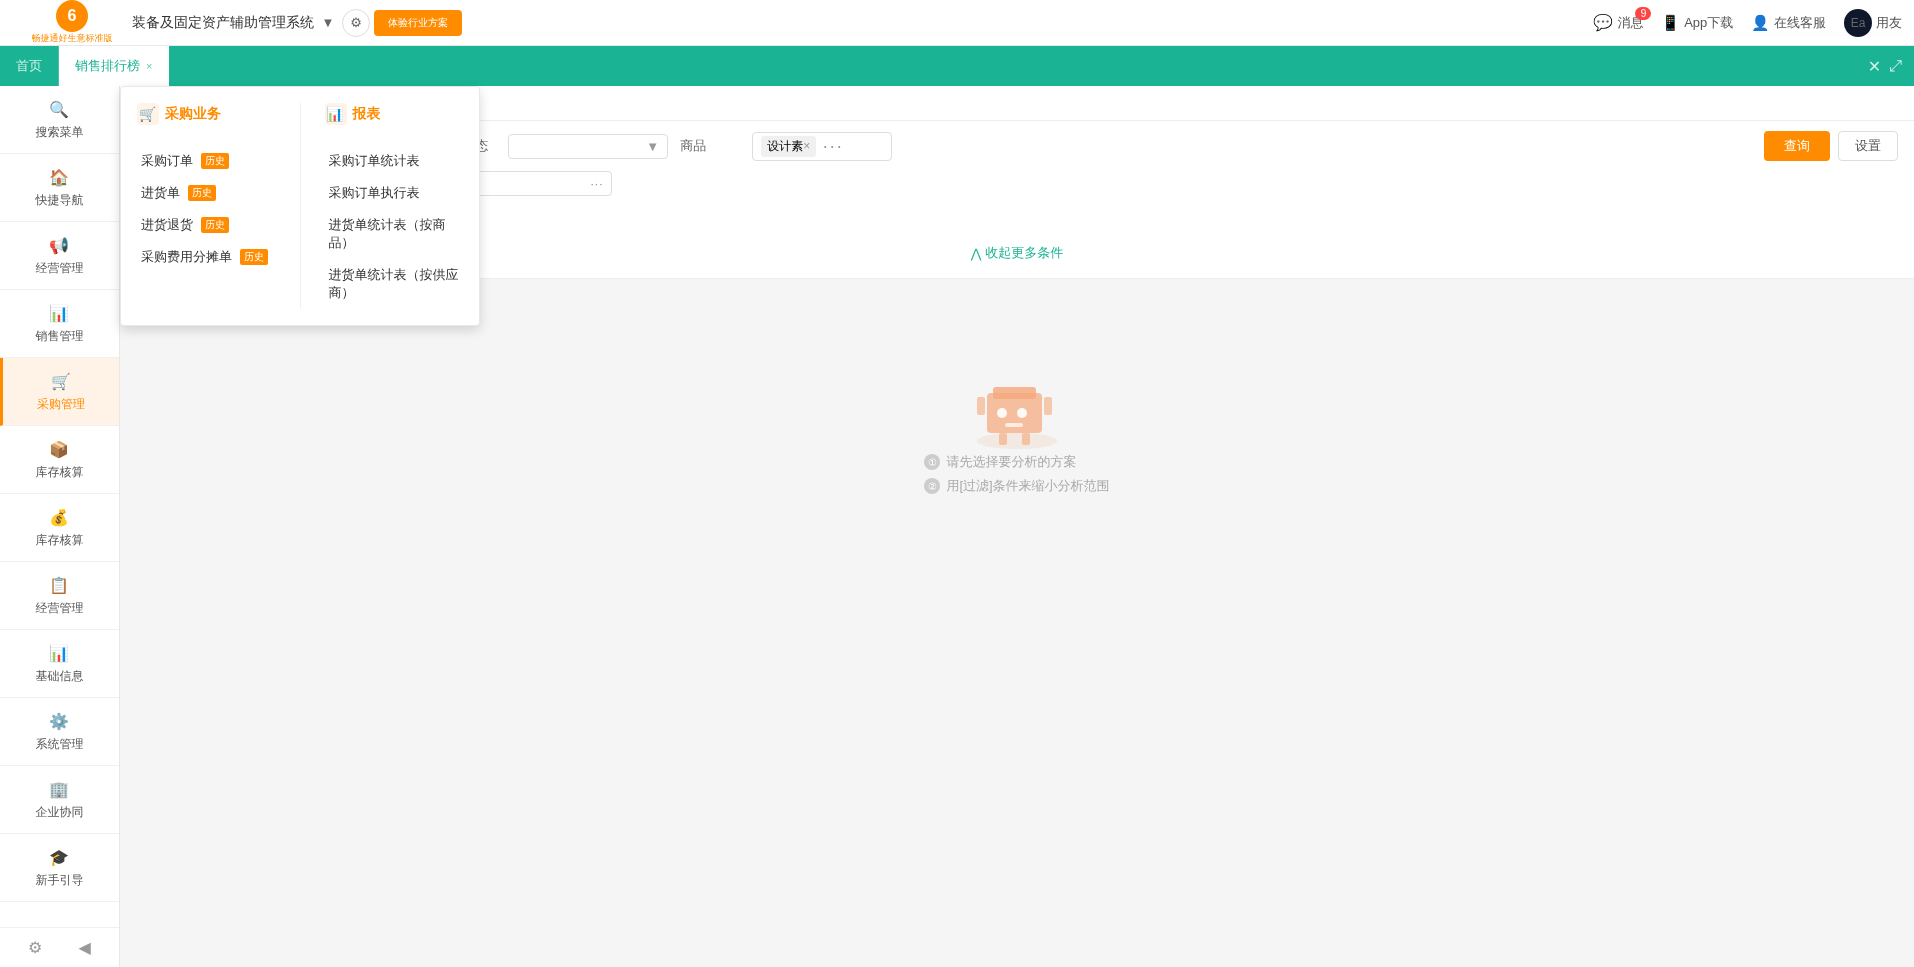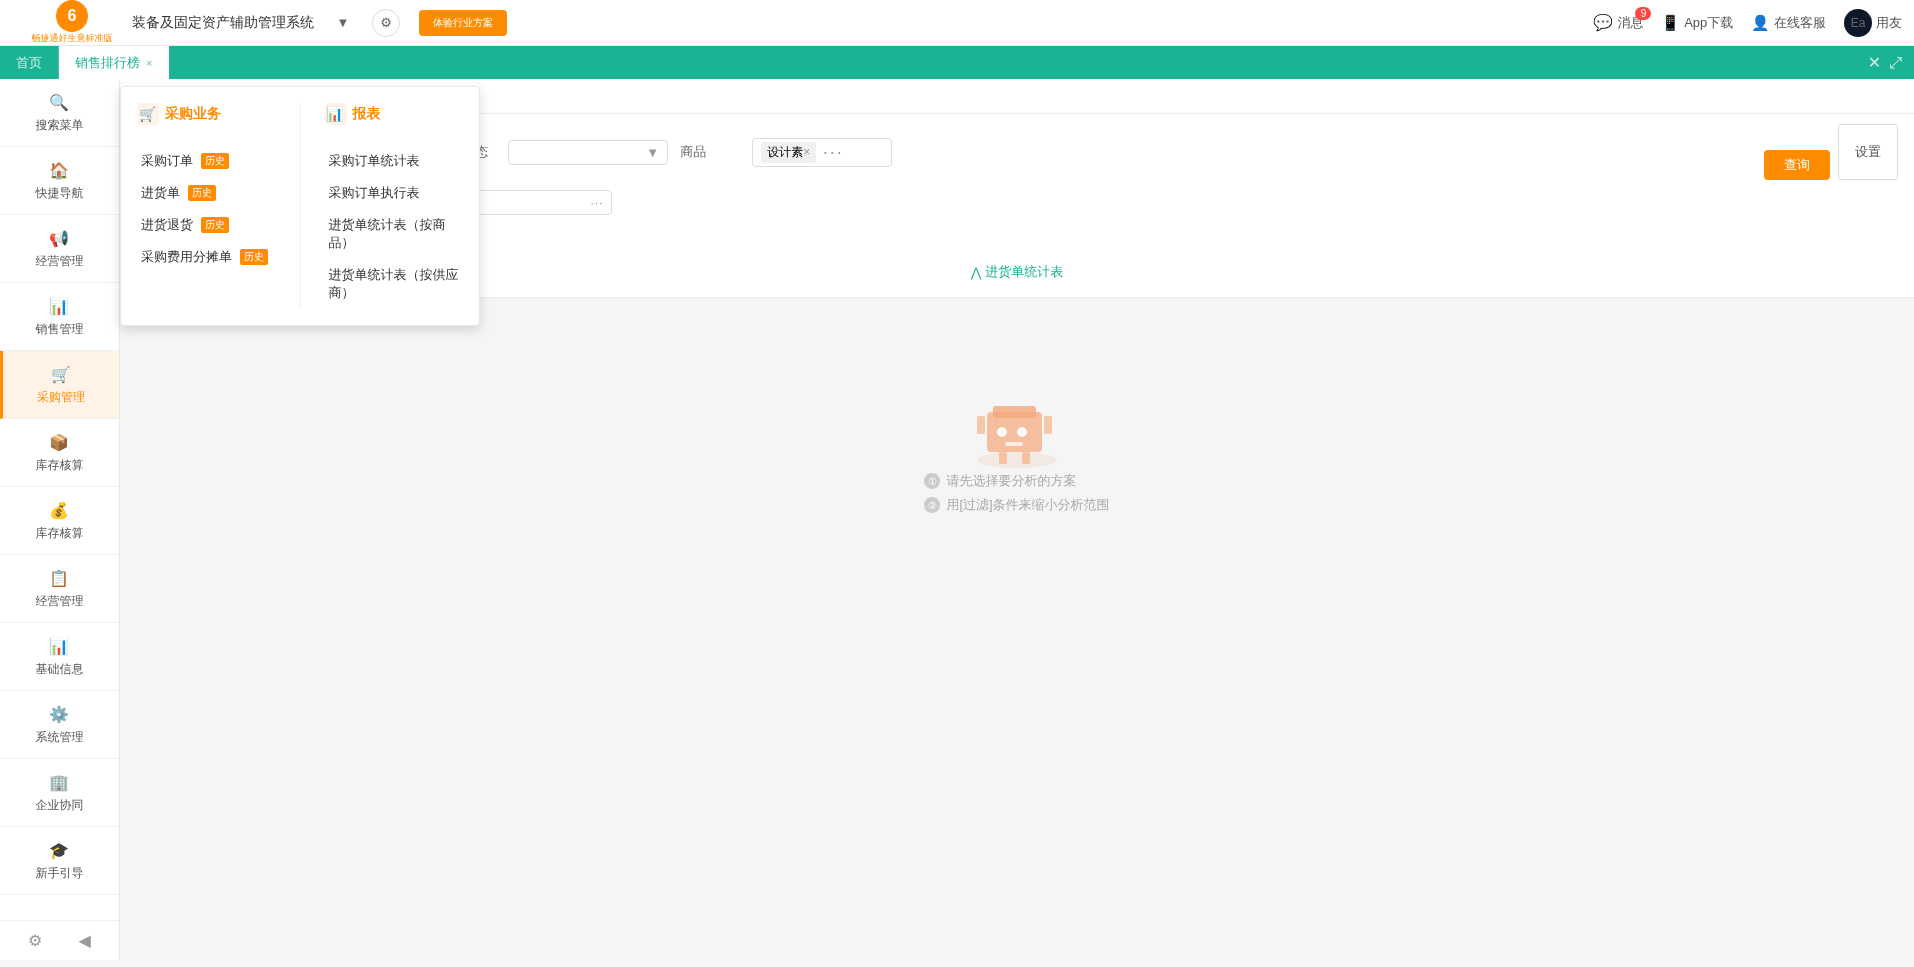--- a/index.html
+++ b/index.html
@@ -32,21 +32,21 @@
       align-items: center;
       justify-content: center;
       color: white;
       font-size: 16px;
       font-weight: bold;
     }
     .system-name {
       flex: 1;
       display: flex;
       align-items: center;
-      gap: 19px;
+      gap: 4px;
     }
     .system-name span { font-size: 14px; color: #333; }
     .system-name .arrow-btn {
       width: 20px; height: 20px;
       display: flex; align-items: center; justify-content: center;
       cursor: pointer; color: #666;
     }
     .system-name .settings-btn {
       width: 28px; height: 28px;
       border-radius: 50%;
@@ -97,21 +97,21 @@
     .user-avatar {
       width: 28px; height: 28px;
       border-radius: 50%;
       background: #0f172a;
       display: flex; align-items: center; justify-content: center;
       font-size: 12px; color: #666;
     }
 
     
     .tab-bar {
-      height: 33px;
+      height: 40px;
       background: #1ab394;
       display: flex;
       align-items: stretch;
       padding: 0 0;
     }
     .tab-item {
       padding: 0 16px;
       display: flex;
       align-items: center;
       gap: 6px;
@@ -248,21 +248,20 @@
     }
     .tag .remove { cursor: pointer; color: #999; }
     .btn-query {
       background: #ff8c00;
       color: white;
       border: none;
       padding: 6px 20px;
       border-radius: 4px;
       cursor: pointer;
       font-size: 13px;
-      margin-top: 26px;
     }
     .btn-setting {
       border: 1px solid #ddd;
       background: #fff;
       padding: 5px 16px;
       border-radius: 4px;
       cursor: pointer;
       font-size: 13px;
       color: #555;
     }
@@ -532,21 +531,21 @@
       <div class="filter-row">
         <span class="filter-label">客户</span>
         <div class="filter-select" style="min-width:160px;">
           <span></span>
           <span style="color:#999;">···</span>
         </div>
       </div>
 
       <div class="collapse-btn">
         <span>⋀</span>
-        <span>进货单统计表</span>
+        <span>收起更多条件</span>
       </div>
     </div>
 
     <div class="empty-state">
       <svg width="120" height="90" viewBox="0 0 120 90">
 
         <ellipse cx="60" cy="78" rx="40" ry="8" fill="#f0ddd0" opacity="0.5"></ellipse>
         <rect x="30" y="30" width="55" height="40" rx="4" fill="#f5a87a" opacity="0.7"></rect>
         <rect x="36" y="24" width="43" height="12" rx="3" fill="#f5a87a" opacity="0.8"></rect>
         <circle cx="45" cy="50" r="5" fill="white" opacity="0.9"></circle>

